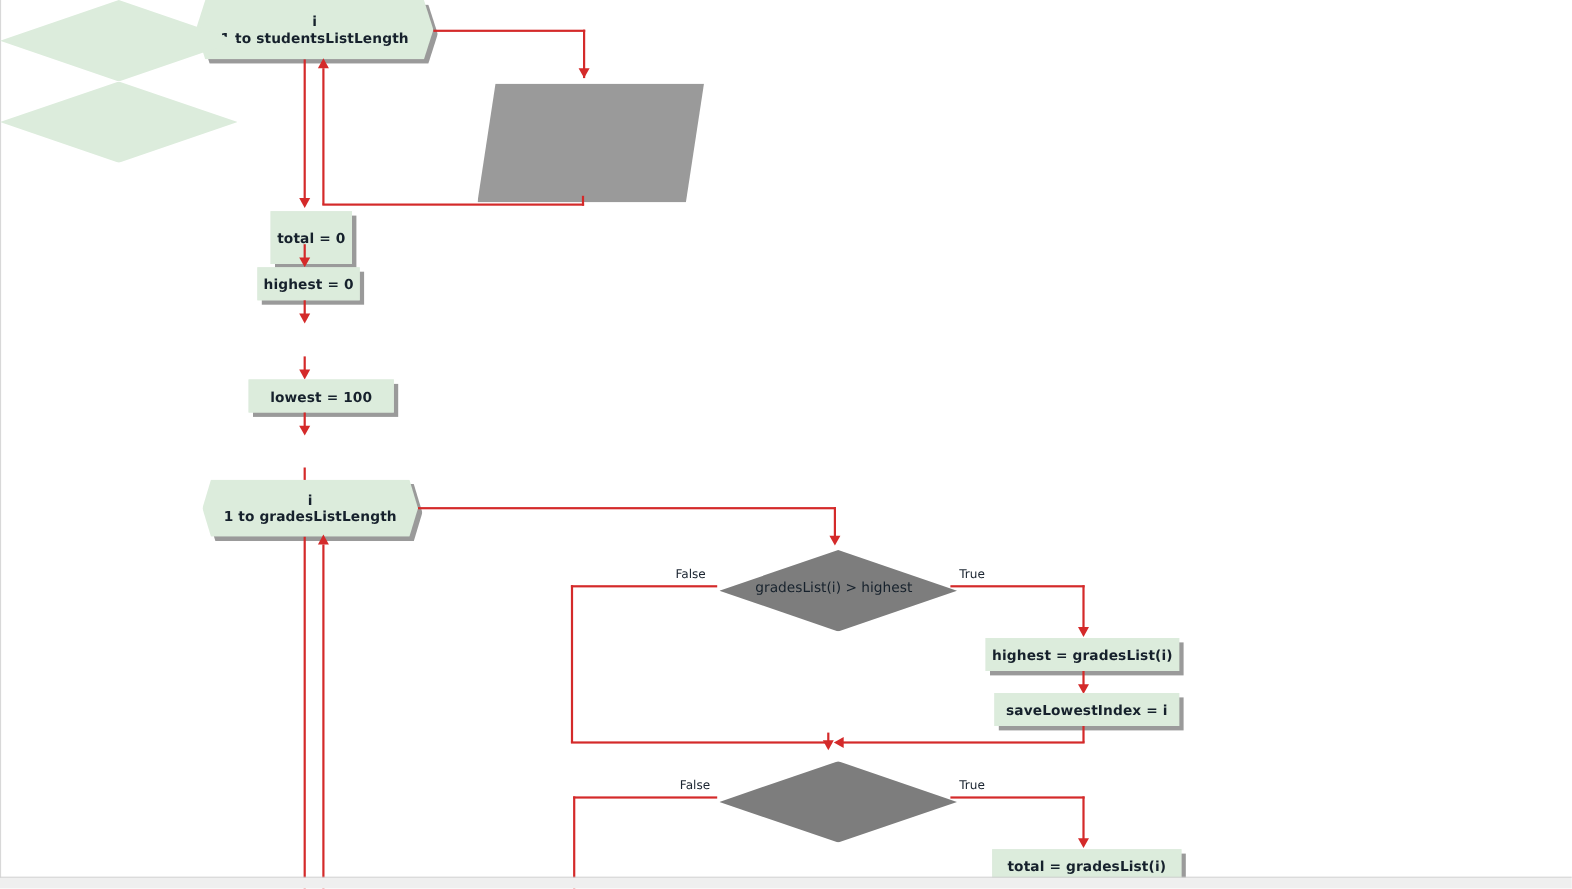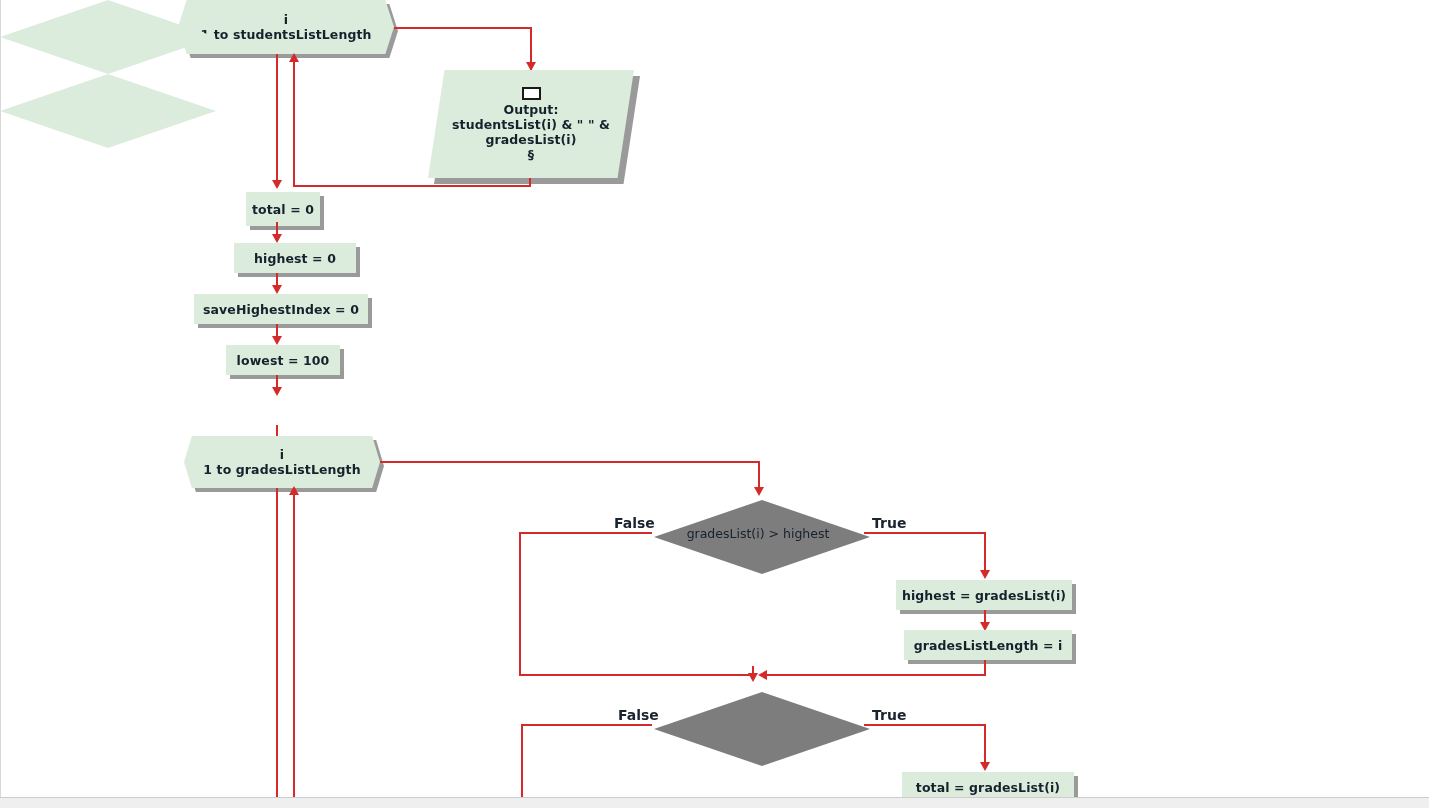--- a/index.html
+++ b/index.html
@@ -126,22 +126,22 @@
     align-items: center;
     justify-content: center;
     color: #16212c;
     font-weight: normal;
     font-size: 12.5px;
     text-align: center;
   }
 
   .branch-label {
     position: absolute;
-    font-size: 14px;
-    font-weight: bold;
+    font-size: 11px;
+    font-weight: normal;
     color: #1a2430;
     white-space: nowrap;
   }
 
   .io-icon {
     width: 15px;
     height: 9px;
     border: 2px solid #1a1a1a;
     background: #ffffff;
     margin-bottom: 2px;
@@ -163,55 +163,45 @@
   <div class="node loop" style="left:178px; top:0px; width:216px; height:54px;">
     <span class="loop-text">i</span>
     <span class="loop-text">1 to studentsListLength</span>
   </div>
 
   <div class="ln lnh" style="left:394px; top:27px; width:138px;"></div>
   <div class="ln lnv" style="left:530px; top:27px; height:44px;"></div>
   <div class="arrow arrow-down" style="left:526px; top:62px;"></div>
 
   <div class="io-shadow" style="left:434px; top:76px; width:206px; height:108px;"></div>
-  <div class="node io" style="left:428px; top:70px; width:206px; height:108px;">
-    <span class="io-icon"></span>
-    <span class="io-text">Output:
-studentsList(i) &amp; "  " &amp;
-gradesList(i)
-§</span>
-  </div>
 
   <div class="ln lnv" style="left:529px; top:178px; height:9px;"></div>
   <div class="ln lnh" style="left:293px; top:185px; width:238px;"></div>
   <div class="ln lnv" style="left:293px; top:62px; height:124px;"></div>
   <div class="arrow arrow-up" style="left:289px; top:53px;"></div>
 
   <div class="ln lnv" style="left:276px; top:54px; height:130px;"></div>
   <div class="arrow arrow-down" style="left:272px; top:180px;"></div>
 
-  <div class="node proc" style="left:246px; top:192px; width:74px; height:34px;text-align:center;">
+  <div class="node proc" style="left:246px; top:192px; width:74px; height:48px;text-align:center;">
     <span>total = 0</span>
   </div>
   <div class="ln lnv" style="left:276px; top:222px; height:15px;"></div>
   <div class="arrow arrow-down" style="left:272px; top:234px;"></div>
 
-  <div class="node proc" style="left:234px; top:243px; width:122px; height:30px;">
+  <div class="node proc" style="left:234px; top:243px; width:93px; height:30px;">
     <span>highest = 0</span>
   </div>
   <div class="ln lnv" style="left:276px; top:273px; height:15px;"></div>
   <div class="arrow arrow-down" style="left:272px; top:285px;"></div>
 
-  <div class="node proc" style="left:194px; top:294px; width:174px; height:30px;">
-    <span>saveHighestIndex = 0</span>
-  </div>
   <div class="ln lnv" style="left:276px; top:324px; height:15px;"></div>
   <div class="arrow arrow-down" style="left:272px; top:336px;"></div>
 
-  <div class="node proc" style="left:226px; top:345px; width:114px; height:30px;">
+  <div class="node proc" style="left:226px; top:345px; width:132px; height:30px;">
     <span>lowest = 100</span>
   </div>
   <div class="ln lnv" style="left:276px; top:375px; height:15px;"></div>
   <div class="arrow arrow-down" style="left:272px; top:387px;"></div>
 
   <div class="ln lnv" style="left:276px; top:425px; height:14px;"></div>
 
   <div class="loop-shadow" style="left:188px; top:440px; width:196px; height:52px;"></div>
   <div class="node loop" style="left:184px; top:436px; width:196px; height:52px;">
     <span class="loop-text">i</span>
@@ -242,21 +232,21 @@
   <div class="ln lnv" style="left:984px; top:532px; height:44px;"></div>
   <div class="arrow arrow-down" style="left:980px; top:570px;"></div>
 
   <div class="node proc" style="left:896px; top:580px; width:176px; height:30px;">
     <span>highest = gradesList(i)</span>
   </div>
   <div class="ln lnv" style="left:984px; top:610px; height:15px;"></div>
   <div class="arrow arrow-down" style="left:980px; top:622px;"></div>
 
   <div class="node proc" style="left:904px; top:630px; width:168px; height:30px;">
-    <span>gradesListLength = i</span>
+    <span>saveLowestIndex = i</span>
   </div>
   <div class="ln lnv" style="left:984px; top:660px; height:15px;"></div>
   <div class="ln lnh" style="left:762px; top:674px; width:224px;"></div>
   <div class="arrow arrow-left" style="left:758px; top:670px;"></div>
 
   <div class="ln lnv" style="left:752px; top:666px; height:12px;"></div>
   <div class="arrow arrow-down" style="left:748px; top:673px;"></div>
 
   <div class="dec-shadow" style="left:654px; top:692px; width:216px; height:74px;"></div>
   <div class="dec" style="left:650px; top:688px; width:216px; height:74px;"></div>

